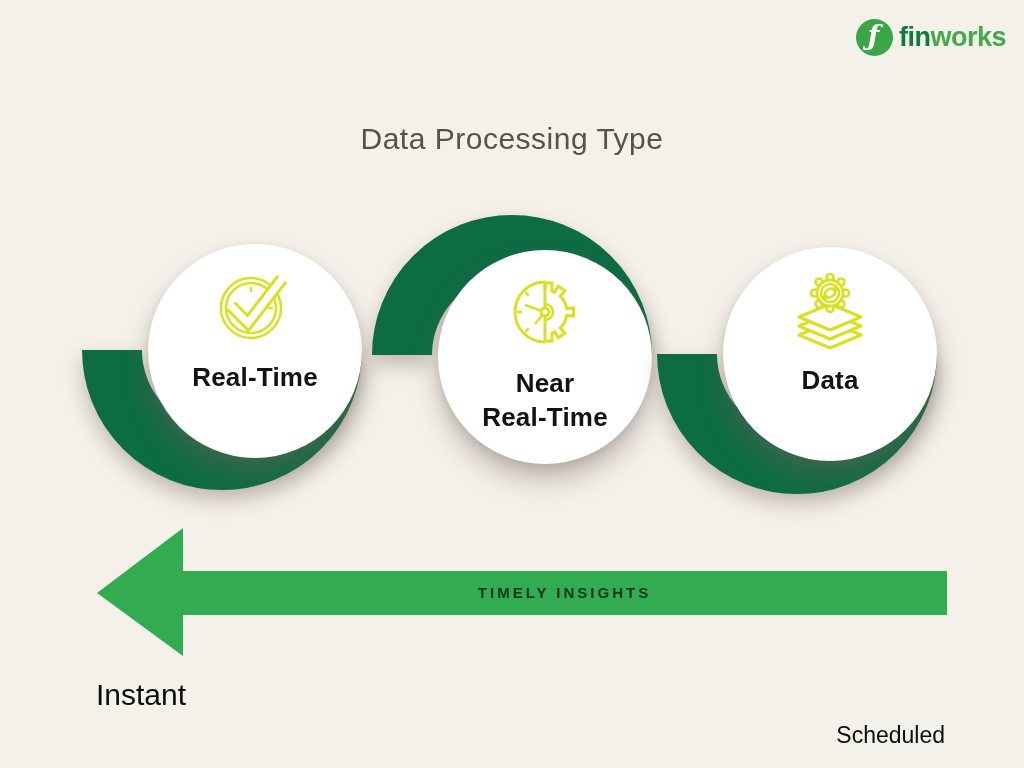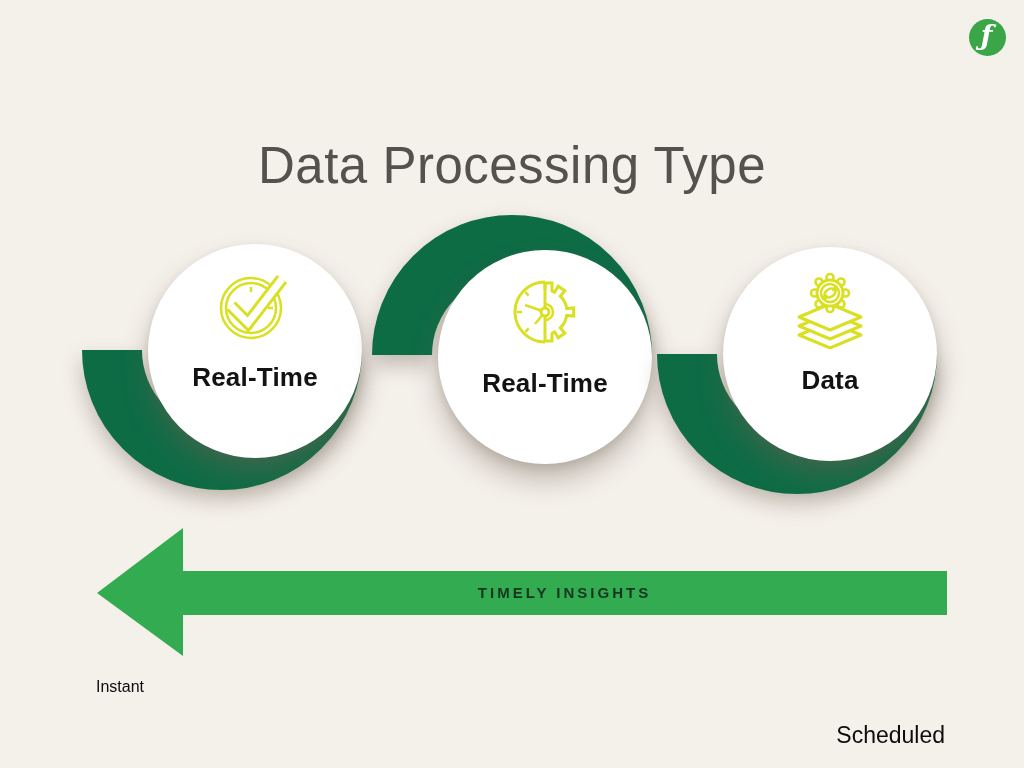--- a/index.html
+++ b/index.html
@@ -12,21 +12,21 @@
   .logo{position:absolute;top:18px;right:18px;height:38px;display:flex;align-items:center;gap:6px;}
   .logo-mark{width:37px;height:37px;border-radius:50%;background:var(--logo_icon_bg,#3aa648);
     display:flex;align-items:center;justify-content:center;}
   .logo-mark span{color:#fff;font-family:"DejaVu Serif",serif;font-style:italic;font-weight:700;
     font-size:27px;line-height:1;transform:translate(-1px,-2px);}
   .logo-word{font-size:27px;font-weight:700;letter-spacing:-0.5px;}
   .logo-word .fin{color:var(--logo_dark,#0f7c3d);}
   .logo-word .works{color:var(--logo_light,#45a94c);}
   
   .title{position:absolute;left:0;right:0;top:102px;text-align:center;
-    font-size:51px;font-weight:500;letter-spacing:.5px;color:var(--title_text,#55524d);}
+    font-size:30px;font-weight:500;letter-spacing:.5px;color:var(--title_text,#55524d);}
   
   .ring-wrap{position:absolute;filter:drop-shadow(0 10px 10px rgba(110,98,84,.38));}
   .ring{width:280px;height:280px;border-radius:50%;box-sizing:border-box;
     border:60px solid var(--ring,#0e6c45);}
   .ring.bottom{clip-path:inset(50% 0 0 0);}
   .ring.top{clip-path:inset(0 0 50% 0);}
   
   .bubble{position:absolute;width:214px;height:214px;border-radius:50%;
     background:var(--bubble,#ffffff);
     box-shadow:0 16px 26px rgba(110,98,84,.38),0 4px 8px rgba(110,98,84,.18);
@@ -41,29 +41,32 @@
   .icon .s25{fill:none;stroke:var(--icon,#d9e021);stroke-width:2.5;}
   .icon .sw{fill:#fff;stroke:var(--icon,#d9e021);stroke-width:3;stroke-linejoin:round;}
   .icon .fillg{fill:var(--icon,#d9e021);stroke:none;}
   
   .arrow-svg{position:absolute;left:90px;top:520px;width:865px;height:145px;}
   .arrow-label{position:absolute;left:182px;top:579px;width:765px;height:26px;
     display:flex;align-items:center;justify-content:center;
     font-size:15px;font-weight:700;letter-spacing:3px;color:var(--arrow_text,#15371f);}
   
   .endpoint{position:absolute;color:var(--endpoint_text,#0d0d0d);}
-  .endpoint.left{left:96px;top:678px;font-size:16px;}
+  .endpoint.left{left:96px;top:678px;font-size:30px;}
   .endpoint.right{right:79px;top:722px;font-size:23px;}
 </style>
 </head>
 <body>
 
 <div class="logo">
   <div class="logo-mark">
     <span>ƒ</span>
+  </div>
+  <div class="logo-word">
+    <span class="fin">fin</span><span class="works">works</span>
   </div>
 </div>
 
 <h1 class="title">Data Processing Type</h1>
 
 <div class="ring-wrap" style="left:82px;top:210px;">
   <div class="ring bottom"></div>
 </div>
 <div class="bubble" style="left:148px;top:244px;">
   <div class="icon">
@@ -96,20 +99,21 @@
       <line class="s25" x1="20.2" y1="20.2" x2="23.7" y2="23.7"></line>
       <line class="s25" x1="12" y1="40" x2="17" y2="40"></line>
       <line class="s25" x1="20.2" y1="59.8" x2="23.7" y2="56.3"></line>
       <line class="s25" x1="40" y1="40" x2="20" y2="33"></line>
       <line class="s25" x1="40" y1="40" x2="30" y2="52"></line>
       <path class="s25" d="M40,32 A8,8 0 0 1 40,48" fill="none"></path>
       <circle class="sw" cx="40" cy="40" r="4"></circle>
     </svg>
   </div>
   <div class="label">
+    <span>Near</span>
     <span>Real-Time</span>
   </div>
 </div>
 
 <div class="ring-wrap" style="left:657px;top:214px;">
   <div class="ring bottom"></div>
 </div>
 <div class="bubble" style="left:723px;top:247px;">
   <div class="icon">
     <svg viewBox="0 0 80 80">

